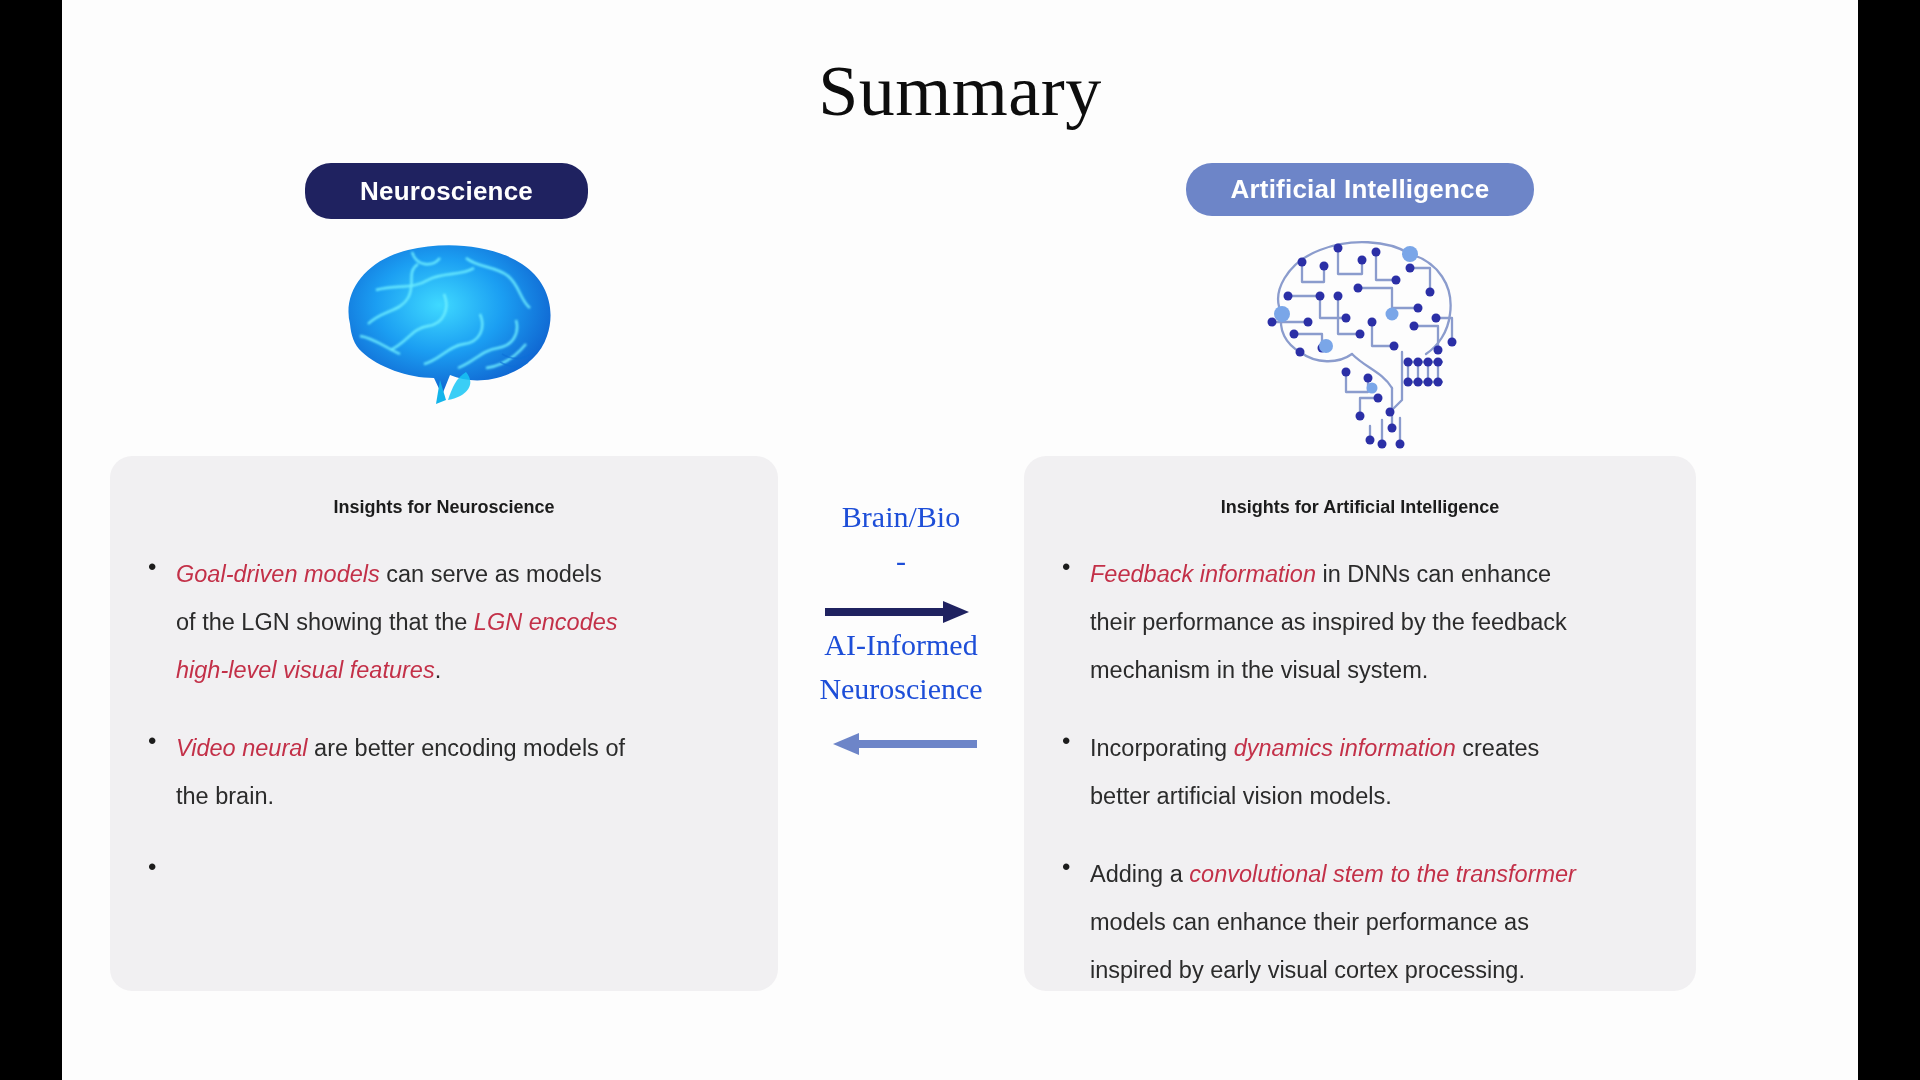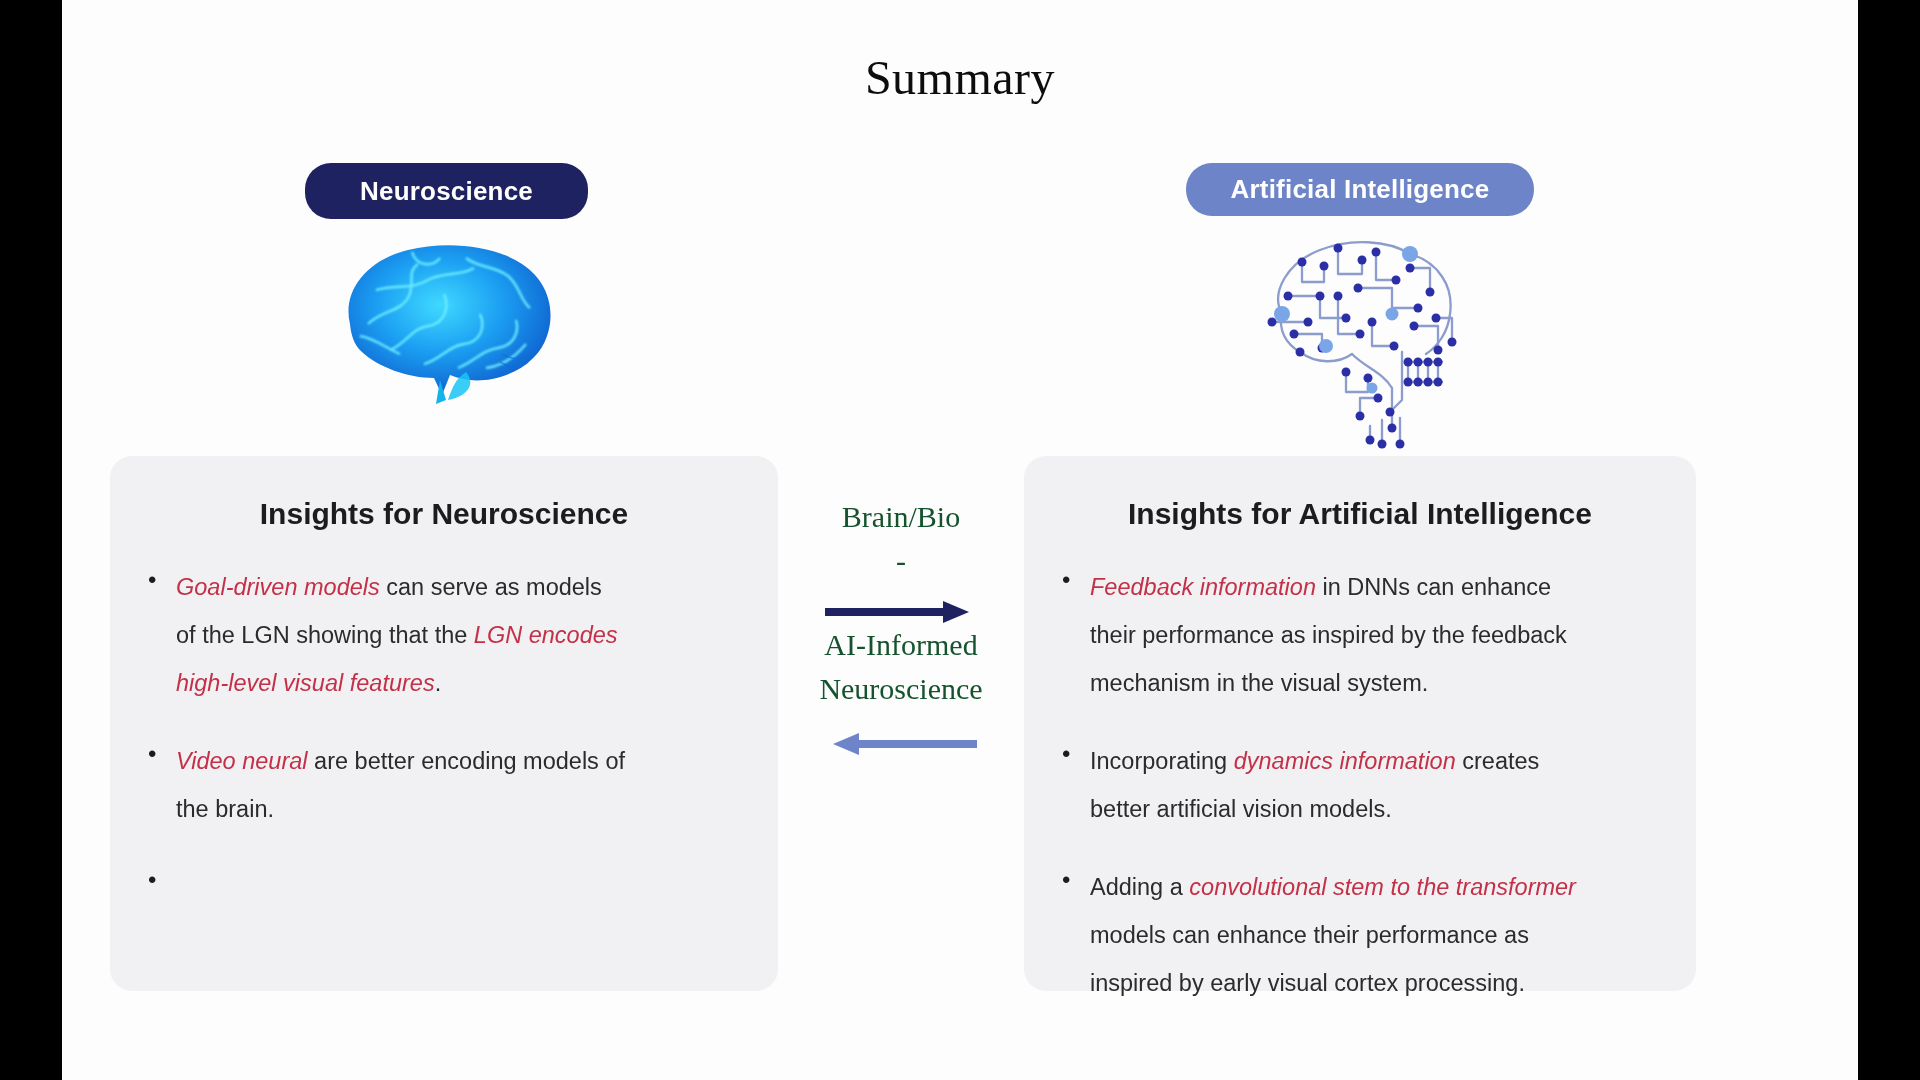--- a/index.html
+++ b/index.html
@@ -16,21 +16,21 @@
     background:#fdfdfd;
   }
 
   
   .slide-title {
     position:absolute;
     left:0; top:50px;
     width:100%;
     text-align:center;
     font-family:"Liberation Serif", serif;
-    font-size:48px;
+    font-size:72px;
     font-weight:400;
     color:#0d0d0d;
     letter-spacing:0.5px;
   }
 
   
   .pill {
     position:absolute;
     display:flex;
     align-items:center;
@@ -68,21 +68,21 @@
   .panel {
     position:absolute;
     background:#f1f0f2;
     border-radius:22px;
   }
   .panel-left  { left:48px;  top:456px; width:668px; height:535px; }
   .panel-right { left:962px; top:456px; width:672px; height:535px; }
 
   .panel-heading {
     text-align:center;
-    font-size:30px;
+    font-size:18px;
     font-weight:bold;
     color:#1c1c1c;
     padding-top:41px;
   }
 
   .bullets {
     margin-top:32px;
     padding:0 28px 0 32px;
   }
   .bullet {
@@ -115,21 +115,21 @@
   .center-col {
     position:absolute;
     left:716px; top:480px;
     width:246px; height:420px;
   }
   .arrow-label {
     text-align:center;
     font-family:"Liberation Serif", serif;
     font-size:30px;
     line-height:44px;
-    color:#14532d;
+    color:#1d4ed8;
   }
   .lbl-top  { margin-top:15px; }
   .lbl-bot  { }
 
   .arrow {
     position:relative;
     width:152px;
     height:22px;
     margin:18px auto 0 auto;
   }

